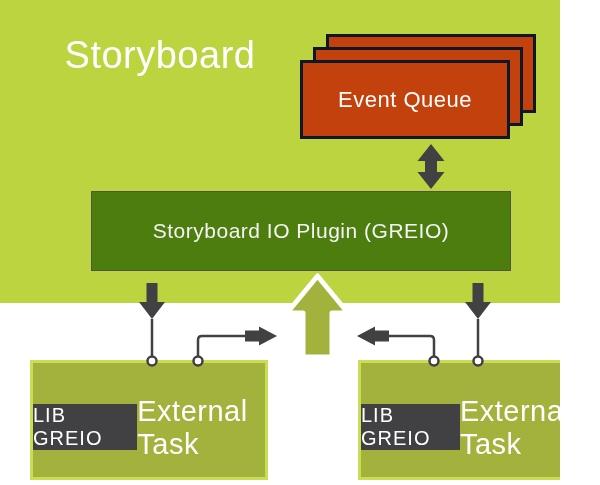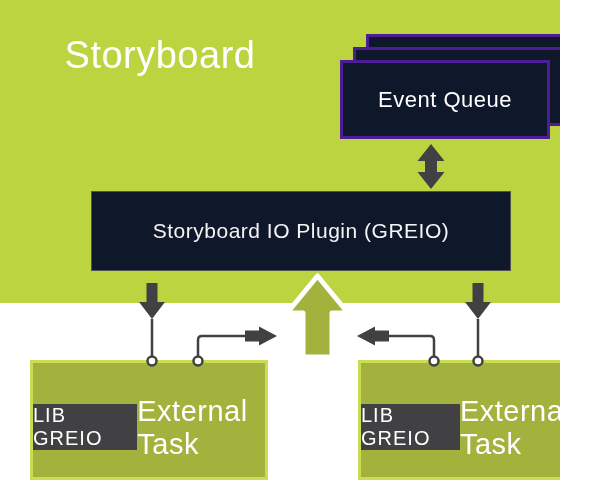--- a/index.html
+++ b/index.html
@@ -24,37 +24,36 @@
     text-align: center;
     color: #ffffff;
     font-size: 38px;
     font-weight: 300;
     line-height: 44px;
     letter-spacing: 0.5px;
   }
   .eq-box {
     position: absolute;
     width: 210px; height: 79px;
-    background: #0f172a;
-    border: 3px solid #4c1d95;
+    background: #c2410c;
+    border: 3px solid #0f172a;
     box-sizing: border-box;
-    margin-left: 40px;
   }
   .eq-back  { left: 326px; top: 34px; }
   .eq-mid   { left: 313px; top: 47px; }
   .eq-front {
     left: 300px; top: 60px;
     display: flex; align-items: center; justify-content: center;
     color: #ffffff; font-size: 22px; font-weight: 300; letter-spacing: 0.5px;
   }
   .plugin-box {
     position: absolute;
     left: 91px; top: 191px;
     width: 420px; height: 80px;
-    background: #0f172a;
+    background: #4d7c0f;
     border: 1px solid #54544e;
     box-sizing: border-box;
     display: flex; align-items: center; justify-content: center;
     color: #f4f4f4; font-size: 21px; font-weight: 300; letter-spacing: 0.5px;
   }
   .task-box {
     position: absolute;
     top: 360px; height: 120px;
     background: #a2b23c;
     border: 3px solid #cbdd55;

